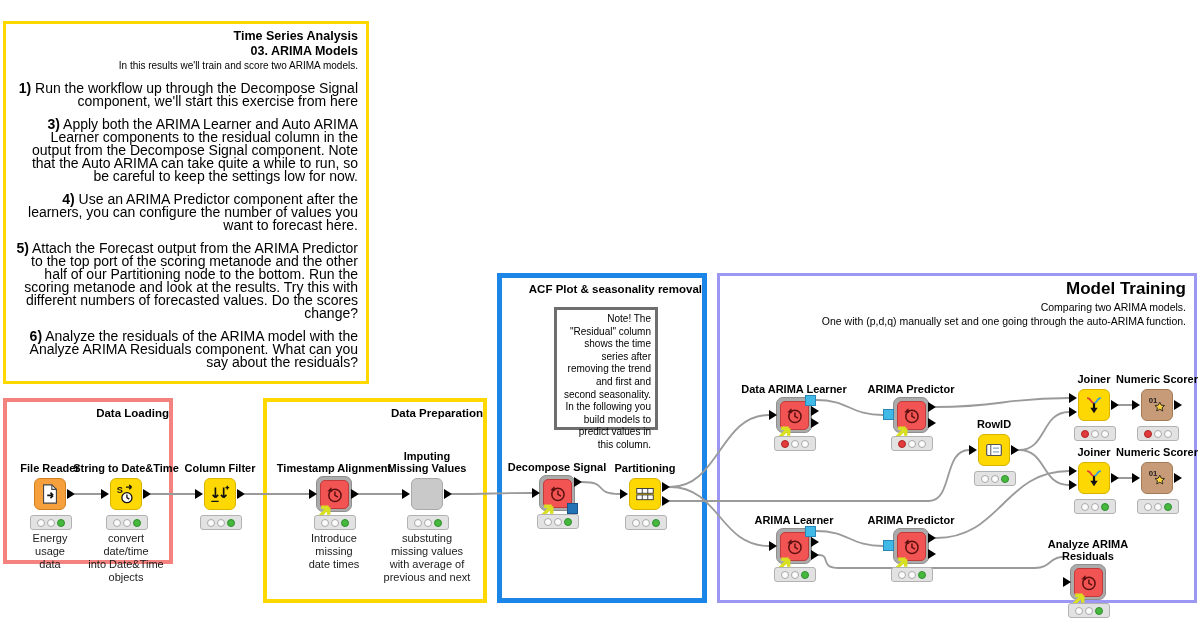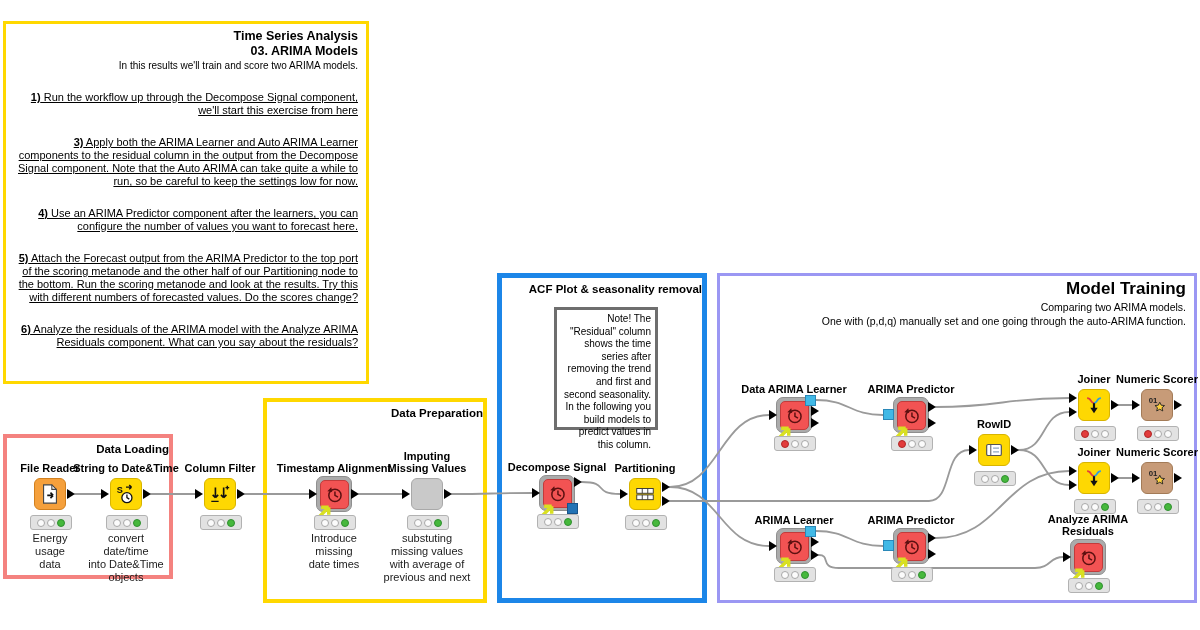--- a/index.html
+++ b/index.html
@@ -7,23 +7,23 @@
           font-family:"Liberation Sans",sans-serif;color:#000;}
   svg.wires{position:absolute;left:0;top:0;width:1200px;height:630px;z-index:2;pointer-events:none;}
   .box{position:absolute;background:#fff;box-sizing:border-box;z-index:1;text-align:right;}
   .box.transparent{background:transparent;}
   .btitle{font-size:11.5px;font-weight:bold;padding:5px 0 0 6px;}
   
   .ann-main{left:3px;top:21px;width:366px;height:363px;border:3px solid var(--box-yellow);padding:5px 8px;}
   .ann-main .t1{font-size:12.5px;font-weight:bold;line-height:15px;}
   .ann-main .h{font-size:13px;font-weight:bold;margin-top:14px;line-height:16px;}
   .ann-main .p{font-size:10px;line-height:13px;}
-  .ann-main .step{font-size:11px;line-height:13px;margin-top:19px;text-decoration:underline;}
+  .ann-main .step{font-size:14px;line-height:13px;margin-top:10px;}
   .ann-main .step .b{font-weight:bold;}
-  .box-dl{left:3px;top:398px;width:170px;height:145px;border:4px solid var(--box-salmon);margin-top:36px;}
+  .box-dl{left:3px;top:398px;width:170px;height:166px;border:4px solid var(--box-salmon);}
   .box-dp{left:263px;top:398px;width:224px;height:205px;border:4px solid var(--box-yellow);}
   .box-acf{left:497px;top:273px;width:210px;height:330px;border:5px solid var(--box-blue);}
   .box-mt{left:717px;top:273px;width:480px;height:330px;border:3px solid var(--box-purple);padding:2px 8px;}
   .box-mt .mt-title{font-size:17px;font-weight:bold;line-height:22px;}
   .box-mt .mt-sub{font-size:10.5px;line-height:14px;}
   .note{left:554px;top:307px;width:104px;height:123px;border:3px solid var(--note-border);
         font-size:10px;line-height:12.6px;padding:3px 4px;z-index:1;}
   
   .node{position:absolute;width:32px;height:32px;z-index:3;}
   .nicon{position:absolute;left:0;top:0;width:32px;height:32px;border-radius:6px;
@@ -430,21 +430,21 @@
           </svg>
         </div>
         <div class="pa" style="left: -9px; top: 11px;"></div>
         <div class="pa" style="left: 33px; top: 11px;"></div>
         <div class="nstatus">
           <span class="dot"></span>
           <span class="dot"></span>
           <span class="dot on-green"></span>
         </div>
       </div>
-      <div class="node" style="left: 1072px; top: 541px;">
+      <div class="node" style="left: 1072px; top: 566px;">
         <div class="nlabel">Analyze ARIMA
 Residuals</div>
         <div class="nicon comp">
           <div class="cinner">
             <svg viewBox="0 0 24 24">
               <circle cx="12.5" cy="13" r="7" fill="none" stroke="#5c1010" stroke-width="1.7"></circle>
               <path d="M12.5 8.5V13l3.5 2" fill="none" stroke="#5c1010" stroke-width="1.7"></path>
               <path d="M3.8 8.2L8.3 3.6 9.4 9z" fill="#5c1010"></path>
             </svg>
           </div>

